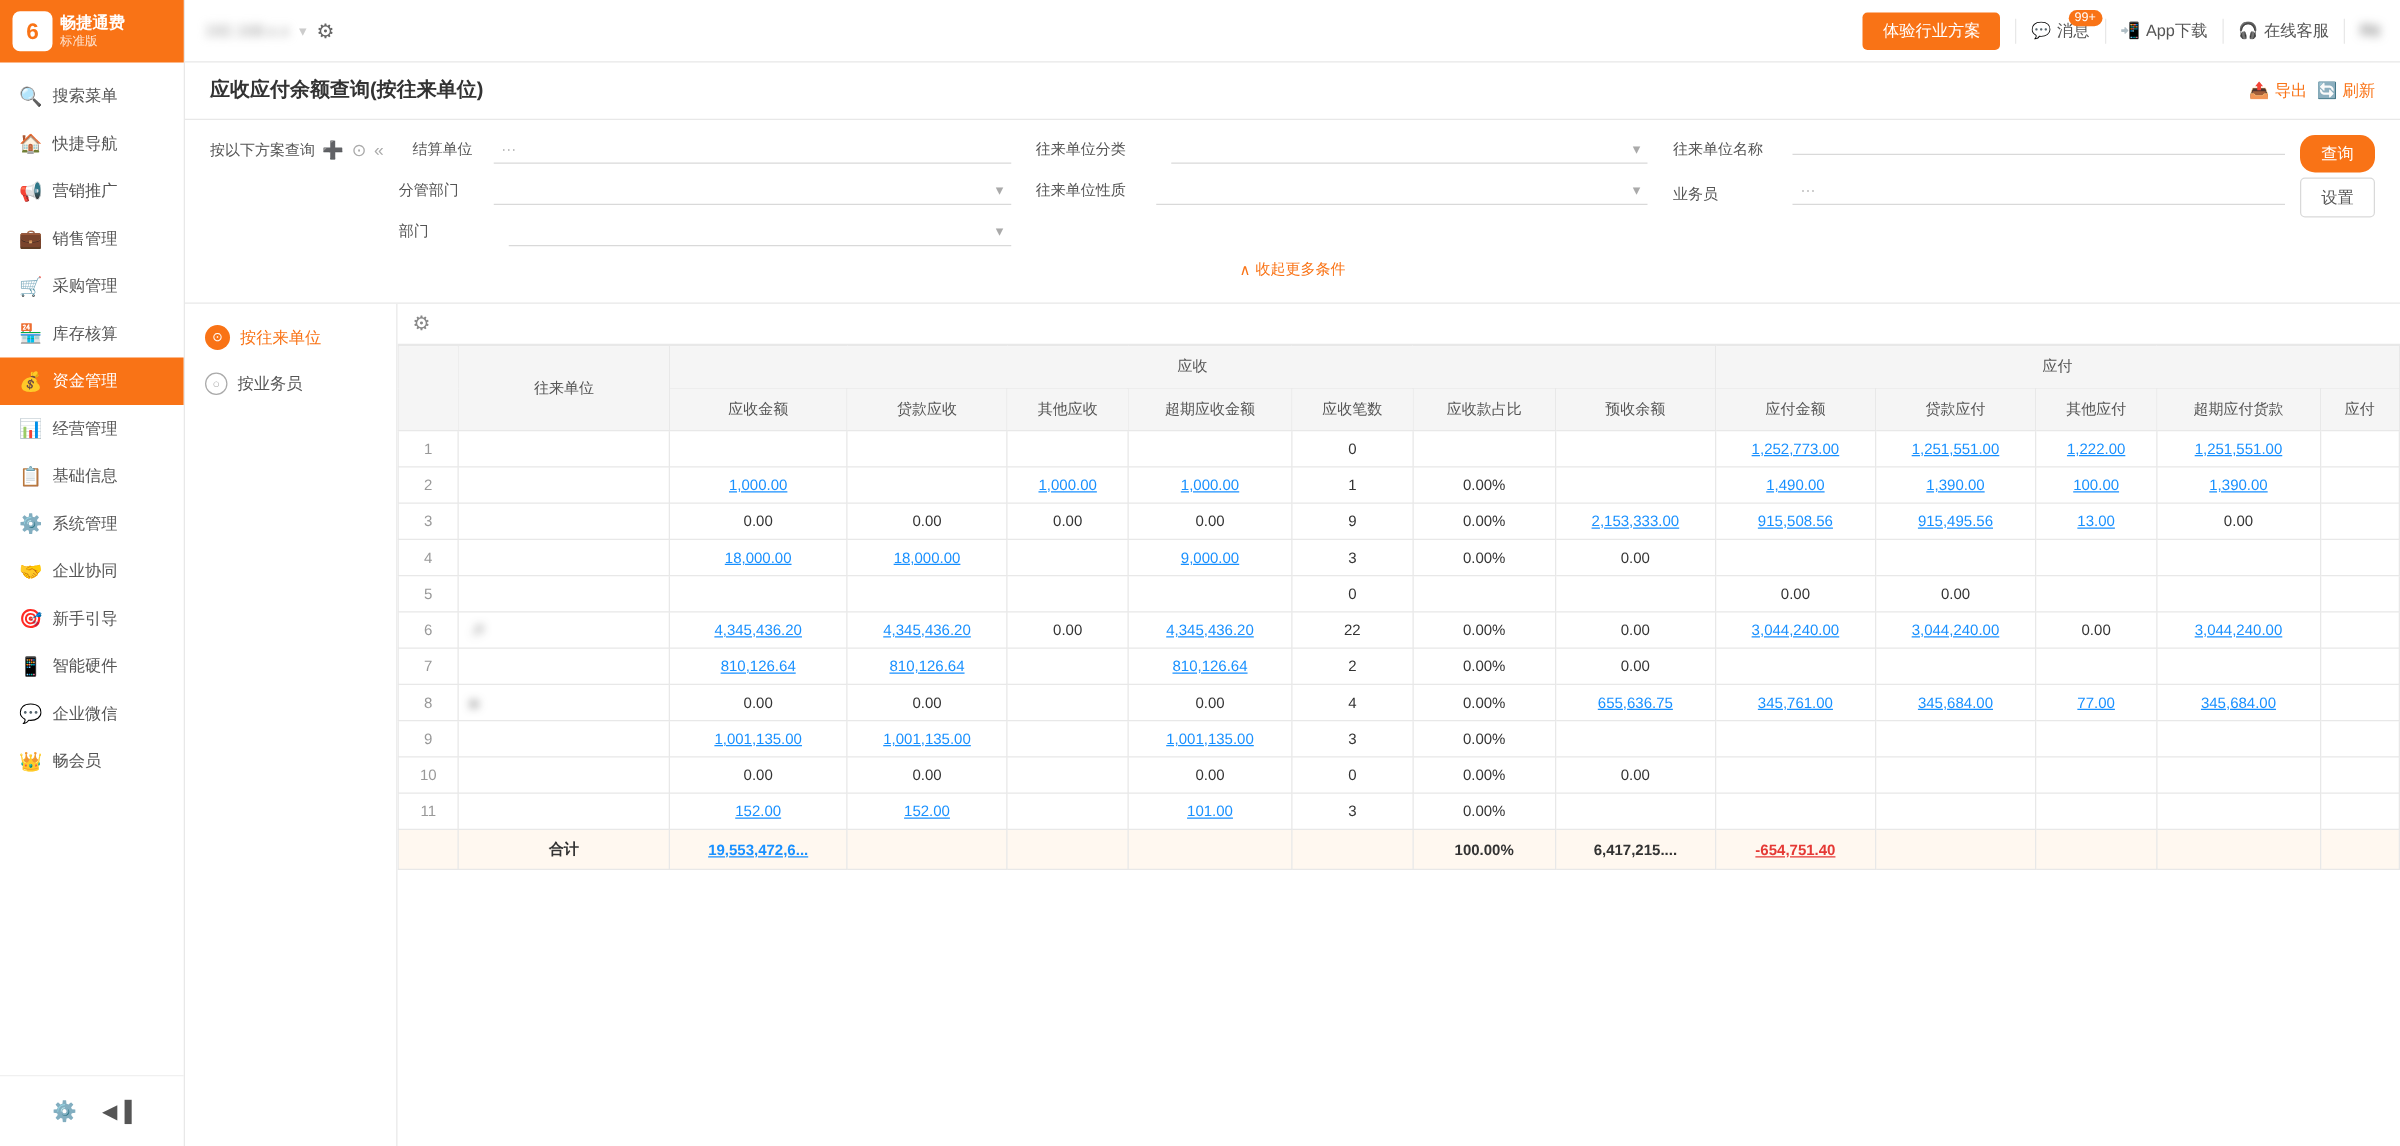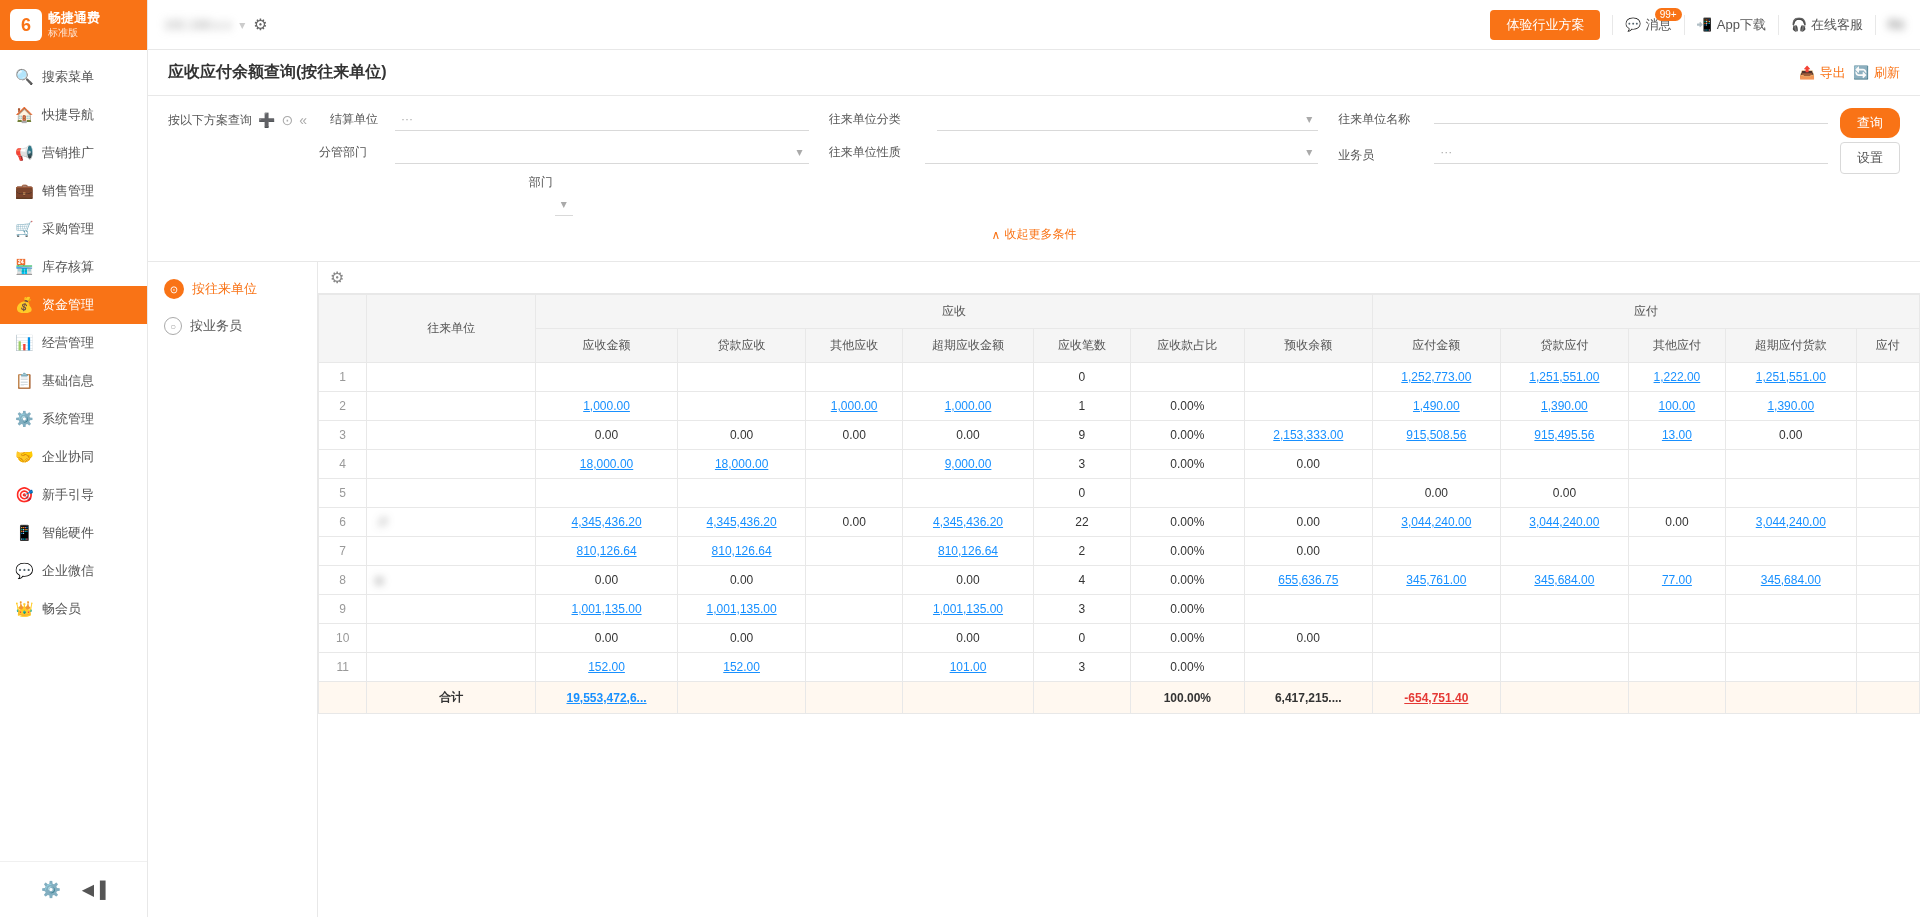--- a/index.html
+++ b/index.html
@@ -264,21 +264,21 @@
                 <div style="flex: 1; border-bottom: 1px solid #d9d9d9; padding: 4px 6px; font-size: 12px; display: flex; justify-content: space-between; cursor: pointer;">
                   <span></span>
                   <span style="color: #aaa;">▾</span>
                 </div>
               </div>
               <div style="display: flex; align-items: flex-end; gap: 6px;">
                 <span style="width: 90px; flex-shrink: 0; font-size: 12px; color: #555;">业务员</span>
                 <div style="flex: 1; border-bottom: 1px solid #d9d9d9; padding: 4px 6px; font-size: 12px; color: #aaa; cursor: pointer;">···</div>
               </div>
 
-              <div style="display: flex; align-items: center; gap: 2px; flex-direction: column;">
+              <div style="display: flex; align-items: center; gap: 18px;">
                 <span style="width: 70px; flex-shrink: 0; font-size: 12px; color: #555;">部门</span>
                 <div style="flex: 1; border-bottom: 1px solid #d9d9d9; padding: 4px 6px; font-size: 12px; display: flex; justify-content: space-between; cursor: pointer;">
                   <span></span>
                   <span style="color: #aaa;">▾</span>
                 </div>
               </div>
             </div>
 
             <div class="search-buttons">
               <button class="btn-query">查询</button>

